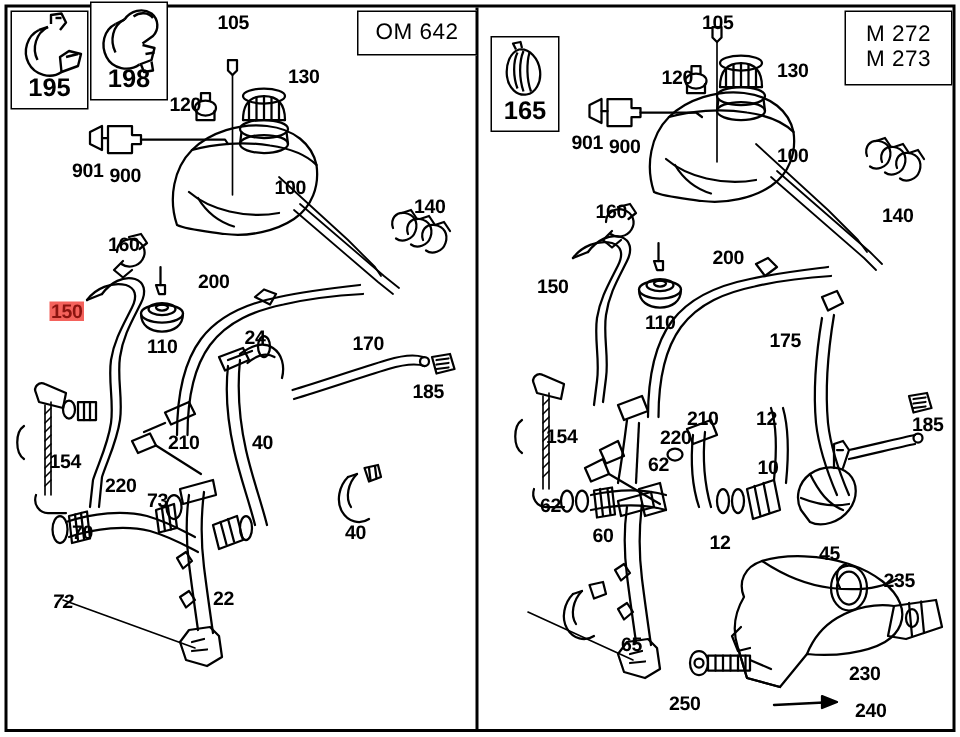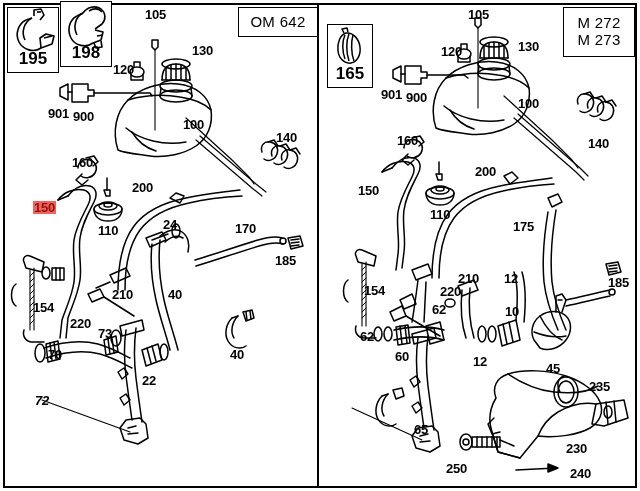--- a/index.html
+++ b/index.html
@@ -437,21 +437,21 @@
       <div class="callout" style="left: 163px; top: 218px;">24</div>
       <div class="callout" style="left: 235px; top: 222px;">170</div>
       <div class="callout" style="left: 275px; top: 254px;">185</div>
       <div class="callout" style="left: 33px; top: 301px;">154</div>
       <div class="callout" style="left: 112px; top: 288px;">210</div>
       <div class="callout" style="left: 168px; top: 288px;">40</div>
       <div class="callout" style="left: 70px; top: 317px;">220</div>
       <div class="callout" style="left: 98px; top: 327px;">73</div>
       <div class="callout" style="left: 48px; top: 348px;">70</div>
       <div class="callout" style="left: 230px; top: 348px;">40</div>
-      <div class="callout" style="left: 142px; top: 374px;">22</div>
+      <div class="callout" style="left: 142px; top: 392px;">22</div>
       <div class="callout" style="left: 35px; top: 394px; font-style: italic;">72</div>
       <div class="callout" style="left: 468px; top: 8px;">105</div>
       <div class="callout" style="left: 518px; top: 40px;">130</div>
       <div class="callout" style="left: 441px; top: 45px;">120</div>
       <div class="callout" style="left: 381px; top: 88px;">901</div>
       <div class="callout" style="left: 406px; top: 91px;">900</div>
       <div class="callout" style="left: 518px; top: 97px;">100</div>
       <div class="callout" style="left: 588px; top: 137px;">140</div>
       <div class="callout" style="left: 397px; top: 134px;">160</div>
       <div class="callout" style="left: 475px; top: 165px;">200</div>

